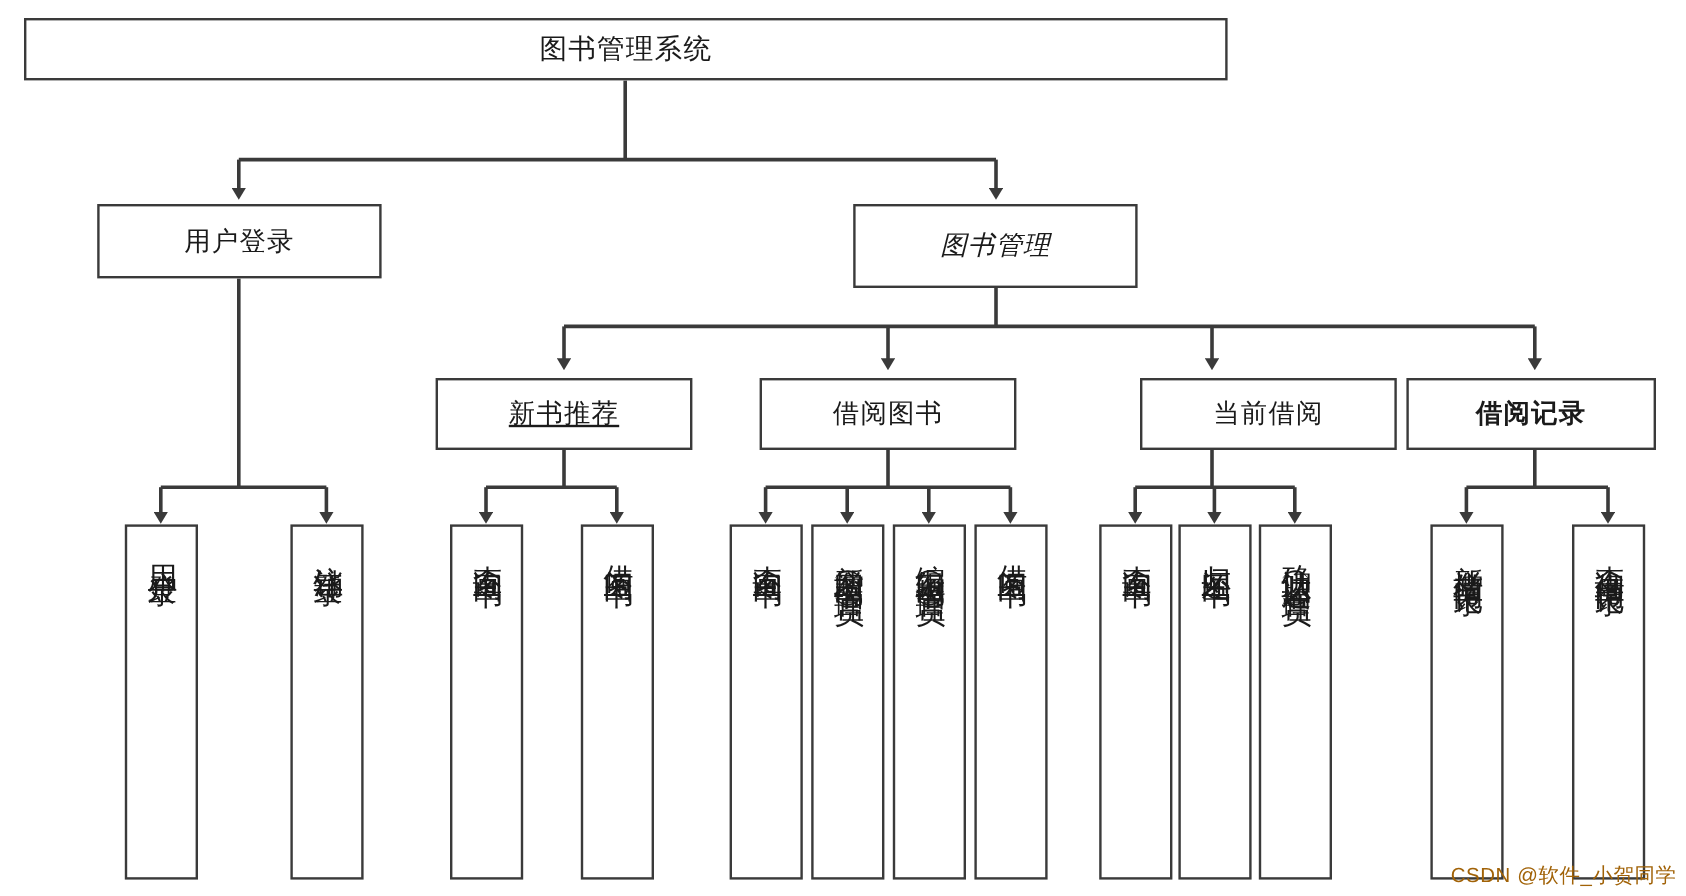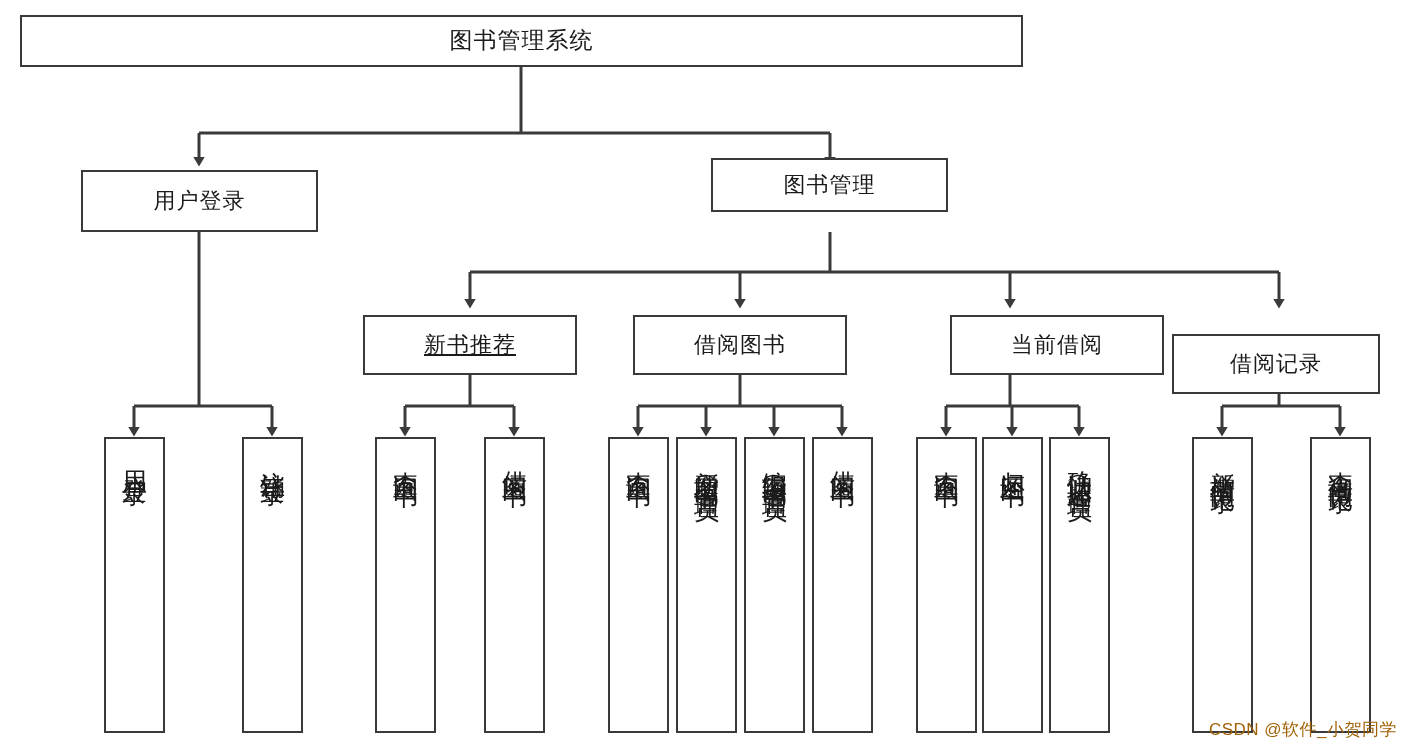--- a/index.html
+++ b/index.html
@@ -116,34 +116,34 @@
     </g>
   </svg>
 
   <div class="node h-node root" style="left:20px;top:15px;width:1003px;height:52px;">
     <span class="lbl">图书管理系统</span>
   </div>
 
   <div class="node h-node" style="left:81px;top:170px;width:237px;height:62px;">
     <span class="lbl">用户登录</span>
   </div>
-  <div class="node h-node" style="left:711px;top:158px;width:237px;height:54px;">
+  <div class="node h-node" style="left:711px;top:170px;width:237px;height:70px;font-style:italic;">
     <span class="lbl">图书管理</span>
   </div>
 
   <div class="node h-node" style="left:363px;top:315px;width:214px;height:60px;text-decoration:underline;">
     <span class="lbl">新书推荐</span>
   </div>
   <div class="node h-node" style="left:633px;top:315px;width:214px;height:60px;">
     <span class="lbl">借阅图书</span>
   </div>
   <div class="node h-node" style="left:950px;top:315px;width:214px;height:60px;">
     <span class="lbl">当前借阅</span>
   </div>
-  <div class="node h-node" style="left:1172px;top:334px;width:208px;height:60px;">
+  <div class="node h-node" style="left:1172px;top:315px;width:208px;height:60px;font-weight:bold;">
     <span class="lbl">借阅记录</span>
   </div>
 
   <div class="node v-node" style="left:104px;top:437px;width:61px;height:296px;">
     <span class="lbl">用户登录</span>
   </div>
   <div class="node v-node" style="left:242px;top:437px;width:61px;height:296px;">
     <span class="lbl">注销登录</span>
   </div>
 

